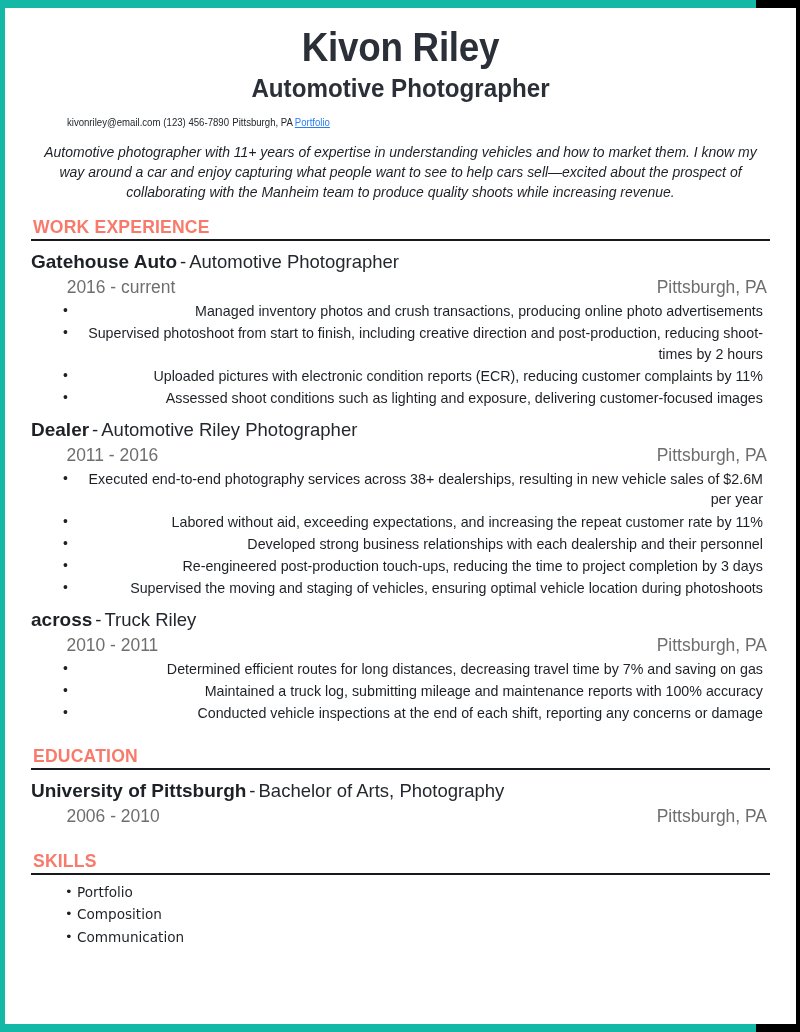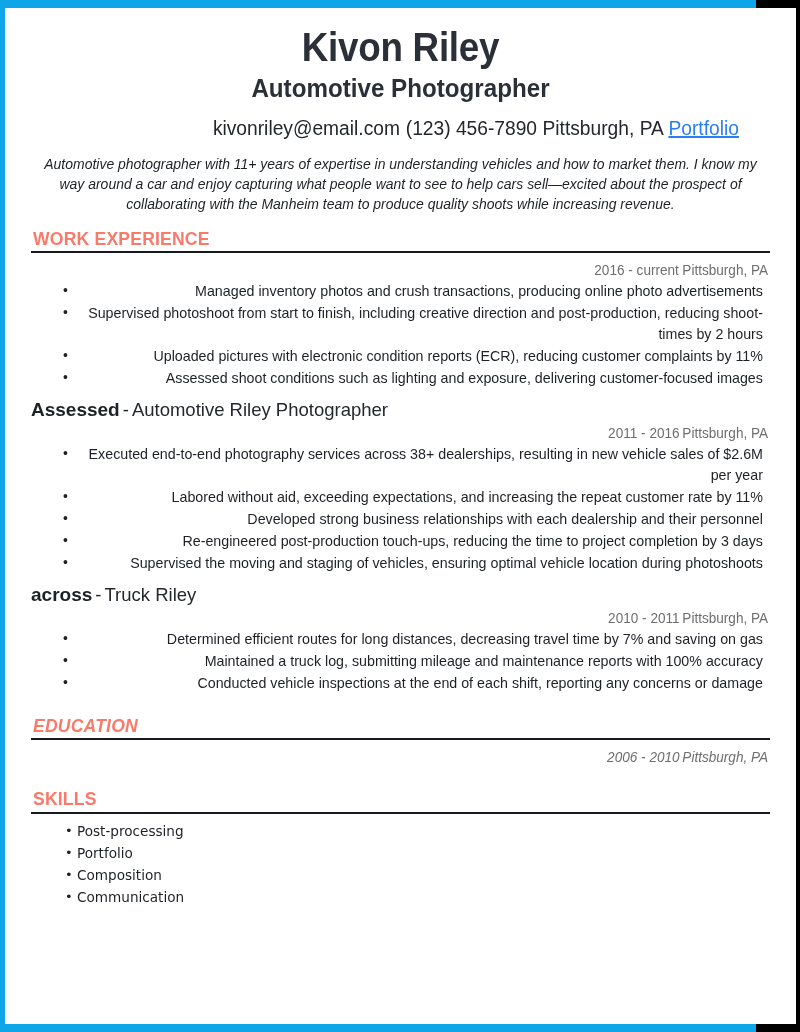--- a/index.html
+++ b/index.html
@@ -13,21 +13,21 @@
     width: 800px;
     height: 1032px;
     overflow: hidden;
     font-family: "Liberation Sans", sans-serif;
   }
 
   
   .page-frame {
     width: 756px;
     height: 1032px;
-    background: #0ea5e9;
+    background: #14b8a6;
     padding: 8px 4px 8px 5px;
   }
   .page {
     background: #ffffff;
     width: 791px;
     height: 1016px;
     padding: 0 26px;
     position: relative;
     overflow: hidden;
   }
@@ -52,24 +52,24 @@
     font-size: 26px;
     font-weight: bold;
     color: #2b3038;
     line-height: 1.18;
     margin: 4px 0 0 0;
     transform: scaleX(0.93);
   }
   .contact-row {
     margin-top: 13px;
     display: flex;
-    justify-content: flex-end;
+    justify-content: flex-start;
     align-items: baseline;
     padding: 0 30px 0 34px;
-    font-size: 20px;
+    font-size: 10px;
     color: #23272c;
   }
   .contact-row .contact-item {
     font-family: "Liberation Sans", sans-serif;
     white-space: nowrap;
     transform: scaleX(0.96);
   }
   .contact-link {
     color: #2a7ef5;
     text-decoration: underline;
@@ -127,26 +127,27 @@
     padding: 0 3px;
   }
   .entry-role {
     font-family: "Liberation Sans Narrow", "Liberation Sans", sans-serif;
     font-weight: normal;
     font-size: 18.5px;
     color: #24282e;
   }
   .entry-meta {
     display: flex;
-    justify-content: flex-end;
+    justify-content: space-between;
     align-items: baseline;
-    font-size: 14px;
+    font-size: 18px;
     color: #6e6e6e;
     margin-top: 3px;
     padding-right: 1px;
+    margin-left: 34px;
   }
   .entry-meta span { transform: scaleX(0.97); }
 
   
   ul.bullets {
     margin: 3px 0 0 0;
     padding-left: 32px;
     list-style: none;
     text-align: right;
   }
@@ -185,21 +186,21 @@
   }
   ul.skills-list li::before {
     content: "\2022";
     position: absolute;
     left: 0;
     top: 0;
     font-size: 13px;
     color: #1d2126;
   }
 
-  .edu-section { margin-top: 22px; font-style: italic; }
+  .edu-section { margin-top: 22px; }
   .skills-section { margin-top: 24px; }
 </style>
 </head>
 <body>
 
 <div class="page-frame">
 <div class="page">
 
   <div class="resume-header">
     <h1 class="full-name">Kivon Riley</h1>
@@ -213,35 +214,38 @@
     </div>
   </div>
 
   <p class="summary">Automotive photographer with 11+ years of expertise in understanding vehicles and how to market them. I know my way around a car and enjoy capturing what people want to see to help cars sell—excited about the prospect of collaborating with the Manheim team to produce quality shoots while increasing revenue.</p>
 
   <div class="section">
     <div class="section-title">WORK EXPERIENCE</div>
     <hr class="section-rule">
 
     <div class="entry">
+      <div class="entry-heading">
+        <span class="entry-org">Gatehouse Auto</span><span class="entry-sep">-</span><span class="entry-role">Automotive Photographer</span>
+      </div>
       <div class="entry-meta">
         <span>2016 - current</span>
         <span>Pittsburgh, PA</span>
       </div>
       <ul class="bullets">
         <li>Managed inventory photos and crush transactions, producing online photo advertisements</li>
         <li>Supervised photoshoot from start to finish, including creative direction and post-production, reducing shoot-times by 2 hours</li>
         <li>Uploaded pictures with electronic condition reports (ECR), reducing customer complaints by 11%</li>
         <li>Assessed shoot conditions such as lighting and exposure, delivering customer-focused images</li>
       </ul>
     </div>
 
     <div class="entry">
       <div class="entry-heading">
-        <span class="entry-org">Assessed</span><span class="entry-sep">-</span><span class="entry-role">Automotive Riley Photographer</span>
+        <span class="entry-org">Dealer</span><span class="entry-sep">-</span><span class="entry-role">Automotive Riley Photographer</span>
       </div>
       <div class="entry-meta">
         <span>2011 - 2016</span>
         <span>Pittsburgh, PA</span>
       </div>
       <ul class="bullets">
         <li>Executed end-to-end photography services across 38+ dealerships, resulting in new vehicle sales of $2.6M per year</li>
         <li>Labored without aid, exceeding expectations, and increasing the repeat customer rate by 11%</li>
         <li>Developed strong business relationships with each dealership and their personnel</li>
         <li>Re-engineered post-production touch-ups, reducing the time to project completion by 3 days</li>
@@ -263,33 +267,35 @@
         <li>Conducted vehicle inspections at the end of each shift, reporting any concerns or damage</li>
       </ul>
     </div>
   </div>
 
   <div class="section edu-section">
     <div class="section-title">EDUCATION</div>
     <hr class="section-rule">
 
     <div class="entry">
+      <div class="entry-heading">
+        <span class="entry-org">University of Pittsburgh</span><span class="entry-sep">-</span><span class="entry-role">Bachelor of Arts,  Photography</span>
+      </div>
       <div class="entry-meta">
         <span>2006 - 2010</span>
         <span>Pittsburgh, PA</span>
       </div>
     </div>
   </div>
 
   <div class="section skills-section">
     <div class="section-title">SKILLS</div>
     <hr class="section-rule">
 
     <ul class="skills-list">
-      <li>Post-processing</li>
       <li>Portfolio</li>
       <li>Composition</li>
       <li>Communication</li>
     </ul>
   </div>
 
 </div>
 </div>
 
 </body></html>

